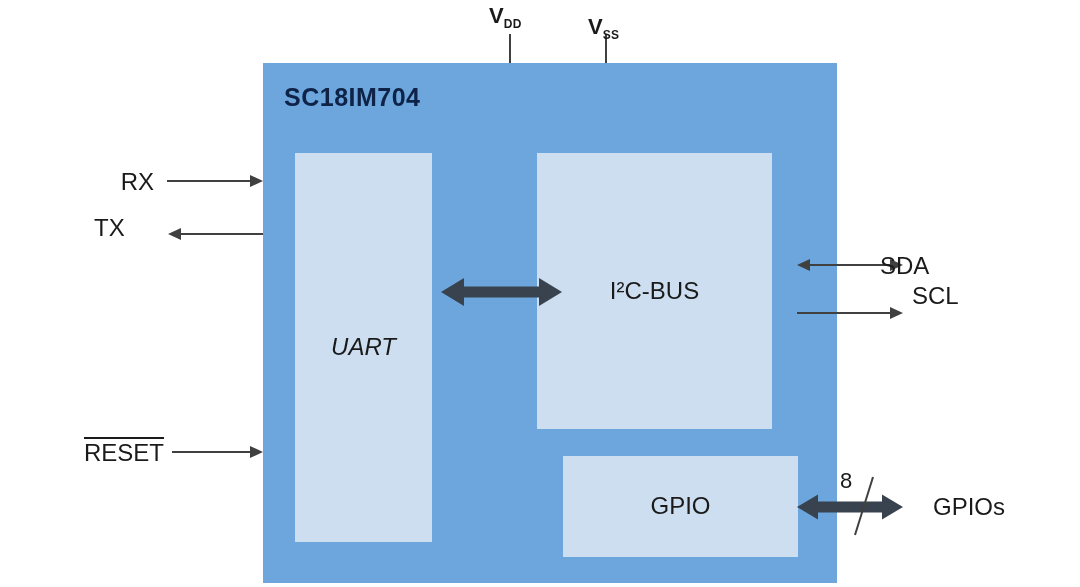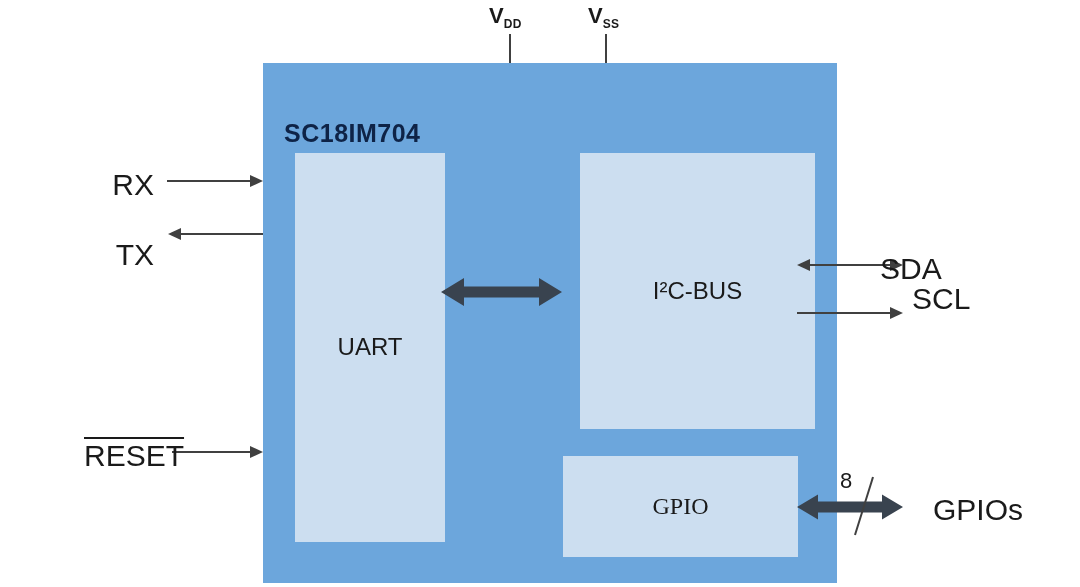--- a/index.html
+++ b/index.html
@@ -24,57 +24,56 @@
   .abs { position: absolute; }
   .chip-box {
     left: 263px; top: 63px; width: 574px; height: 520px;
     background: var(--chip-fill);
   }
   .chip-title {
     left: 284px; top: 83px;
     font-size: 25px; font-weight: bold;
     color: var(--title-color);
     letter-spacing: 0.5px;
-    margin-top: 36px;
   }
   .block {
     background: var(--block-fill);
     display: flex; flex-direction: column;
     align-items: center; justify-content: center;
     text-align: center;
     font-size: 24px;
     color: var(--text-color);
     line-height: 1.18;
   }
-  .uart-block  { left: 295px; top: 153px; width: 150px; height: 389px; }
-  .i2c-block   { left: 580px; top: 153px; width: 235px; height: 276px; }
-  .gpio-block  { left: 563px; top: 456px; width: 235px; height: 101px; font-family: Liberation Serif, serif; }
+  .uart-block  { left: 295px; top: 153px; width: 137px; height: 389px; font-style: italic; }
+  .i2c-block   { left: 537px; top: 153px; width: 235px; height: 276px; }
+  .gpio-block  { left: 563px; top: 456px; width: 235px; height: 101px; }
   .pin-label {
-    font-size: 30px;
+    font-size: 24px;
     line-height: 1;
     white-space: nowrap;
   }
   .rx-label    { left: 94px;  top: 170px; width: 60px; text-align: right; }
-  .tx-label    { left: 94px;  top: 240px; width: 60px; text-align: right; }
+  .tx-label    { left: 94px;  top: 216px; width: 60px; text-align: left; }
   .reset-label { left: 84px;  top: 441px; width: 79px; text-align: left; }
   .reset-label .overlined { text-decoration: overline; text-decoration-thickness: 2px; text-underline-offset: 2px; }
   .sda-label   { left: 880px; top: 254px; }
   .scl-label   { left: 912px; top: 284px; }
   .gpios-label { left: 914px; top: 495px; margin-left: 19px; }
   .bus-width-label { left: 840px; top: 470px; font-size: 22px; line-height: 1; }
   .supply-label {
     font-size: 22px; font-weight: bold; line-height: 1;
     white-space: nowrap;
   }
   .supply-label sub {
     font-size: 12px; font-weight: bold;
     vertical-align: -5px; letter-spacing: 0.3px;
   }
   .vdd-label { left: 489px; top: 5px; }
-  .vss-label { left: 588px; top: 5px; }
+  .vss-label { left: 588px; top: 16px; }
   svg.overlay {
     position: absolute; left: 0; top: 0;
     width: 1080px; height: 587px;
     pointer-events: none;
   }
   .thin-line { stroke: var(--line-color); stroke-width: 2; fill: none; }
   .thin-head { fill: var(--line-color); stroke: none; }
   .thick-arrow { fill: var(--thick-arrow); stroke: none; }
 </style>
 </head>

